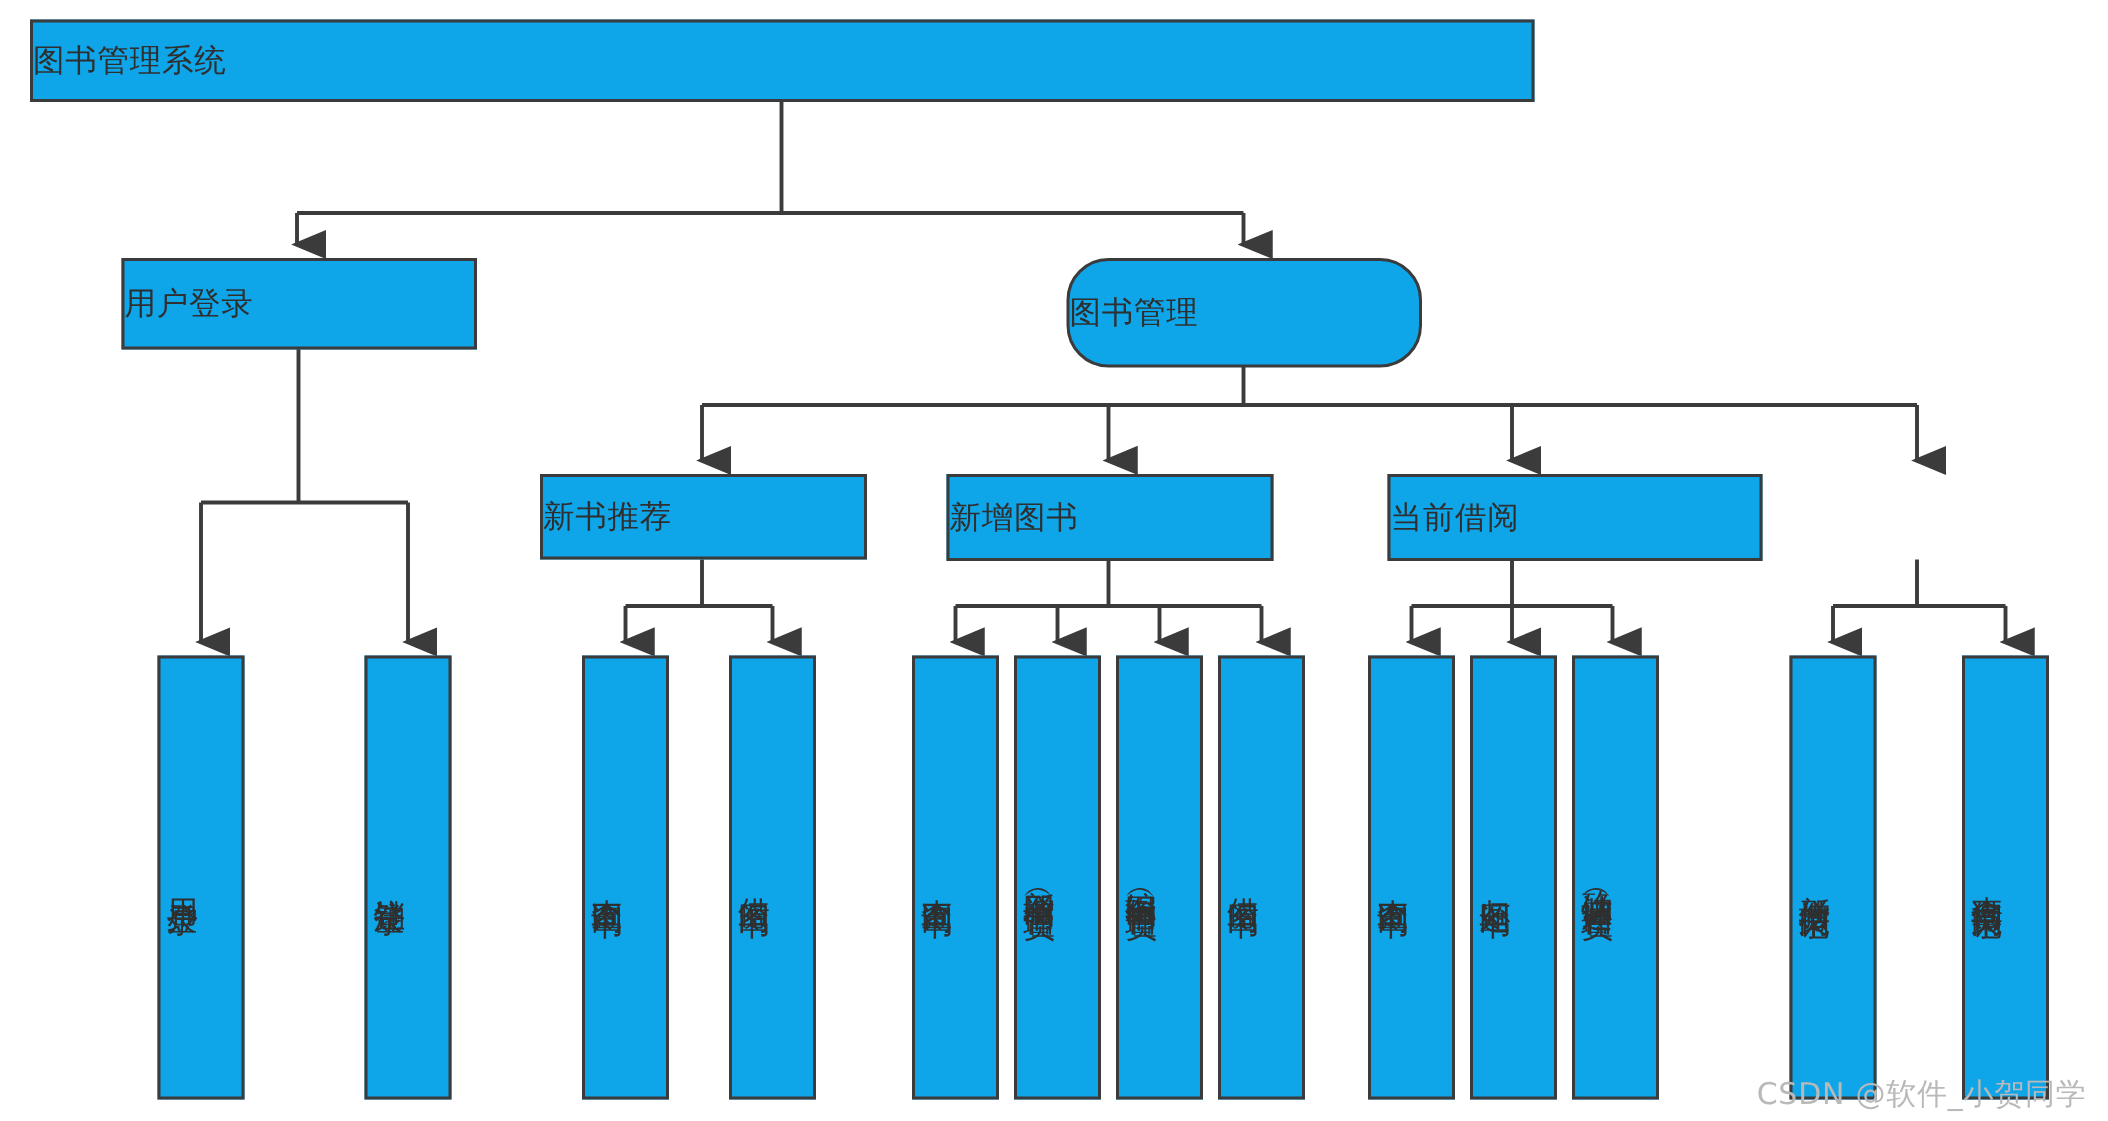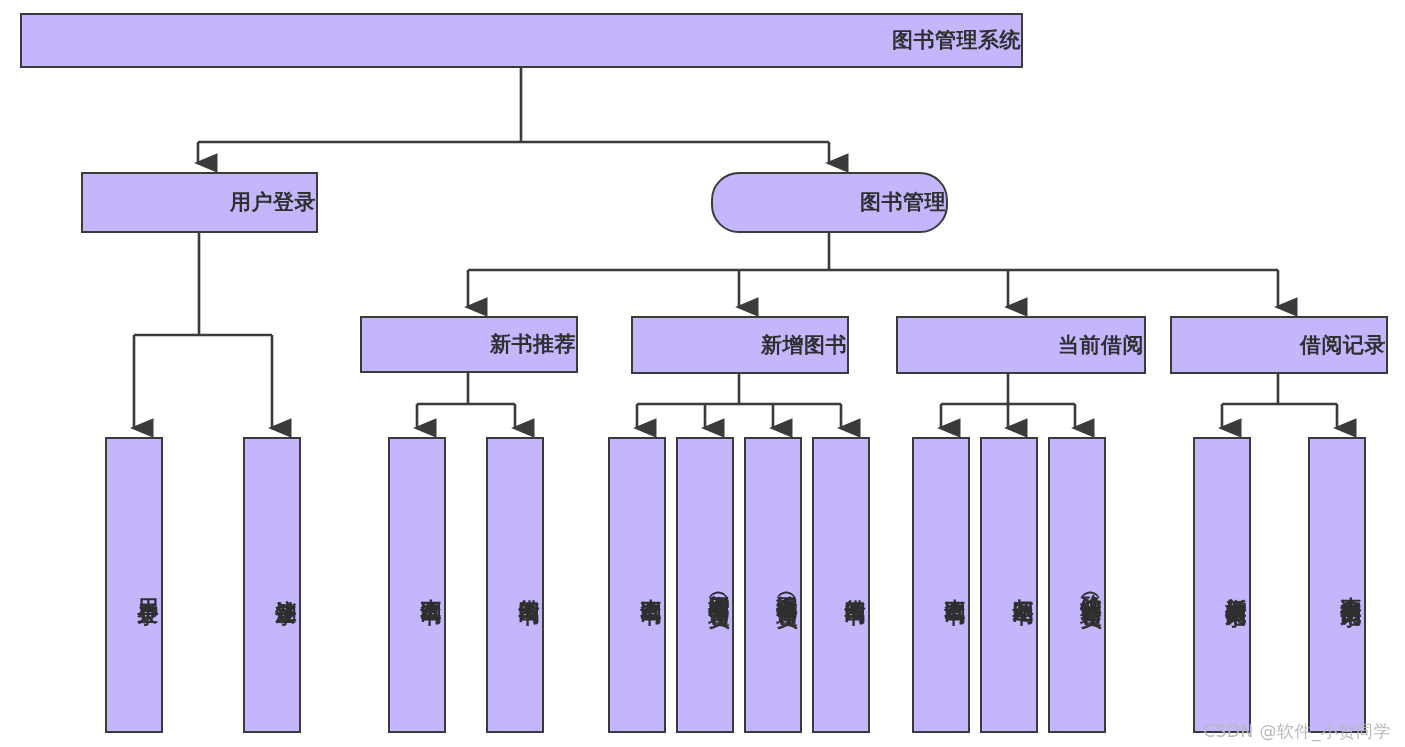--- a/index.html
+++ b/index.html
@@ -22,28 +22,27 @@
     position: absolute;
     left: 0;
     top: 0;
     width: 1405px;
     height: 747px;
     pointer-events: none;
   }
   .node {
     position: absolute;
     box-sizing: border-box;
-    background: #c4b5fd;
+    background: #0ea5e9;
     border: 2px solid #3b3b3b;
     display: flex;
     align-items: center;
-    justify-content: flex-end;
+    justify-content: flex-start;
     color: #333333;
     z-index: 2;
-    font-weight: bold;
   }
   .node .lbl {
     font-size: 21px;
     line-height: 1.15;
     letter-spacing: 0.5px;
     white-space: nowrap;
     color: #2f2f2f;
   }
   .node.vertical {
     align-items: flex-start;
@@ -62,21 +61,21 @@
   }
   .node.vertical.mid .lbl {
     display: flex;
     align-items: center;
     justify-content: center;
   }
   .watermark {
     position: absolute;
     right: 14px;
     bottom: 4px;
-    font-size: 17px;
+    font-size: 20px;
     color: #b9b9b9;
     letter-spacing: 0.5px;
     white-space: nowrap;
     z-index: 5;
   }
 </style>
 </head>
 <body>
 
 <div id="canvas">
@@ -135,39 +134,36 @@
   </svg>
 
   <div class="node" style="left:20px; top:13px; width:1003px; height:55px;">
     <span class="lbl">图书管理系统</span>
   </div>
 
   <div class="node" style="left:81px; top:172px; width:237px; height:61px;">
     <span class="lbl">用户登录</span>
   </div>
 
-  <div class="node" style="left:711px; top:172px; width:237px; height:61px;border-radius:28px;">
+  <div class="node" style="left:711px; top:172px; width:237px; height:73px;border-radius:28px;">
     <span class="lbl">图书管理</span>
   </div>
 
   <div class="node" style="left:360px; top:316px; width:218px; height:57px;">
     <span class="lbl">新书推荐</span>
   </div>
 
   <div class="node" style="left:631px; top:316px; width:218px; height:58px;">
     <span class="lbl">新增图书</span>
   </div>
 
-  <div class="node" style="left:896px; top:316px; width:250px; height:58px;">
+  <div class="node" style="left:925px; top:316px; width:250px; height:58px;">
     <span class="lbl">当前借阅</span>
   </div>
 
-  <div class="node" style="left:1170px; top:316px; width:218px; height:58px;">
-    <span class="lbl">借阅记录</span>
-  </div>
 
   <div class="node vertical mid" style="left:105px; top:437px; width:58px; height:296px;">
     <span class="lbl">用户登录</span>
   </div>
 
   <div class="node vertical mid" style="left:243px; top:437px; width:58px; height:296px;">
     <span class="lbl">注销登录</span>
   </div>
 
   <div class="node vertical mid" style="left:388px; top:437px; width:58px; height:296px;">

